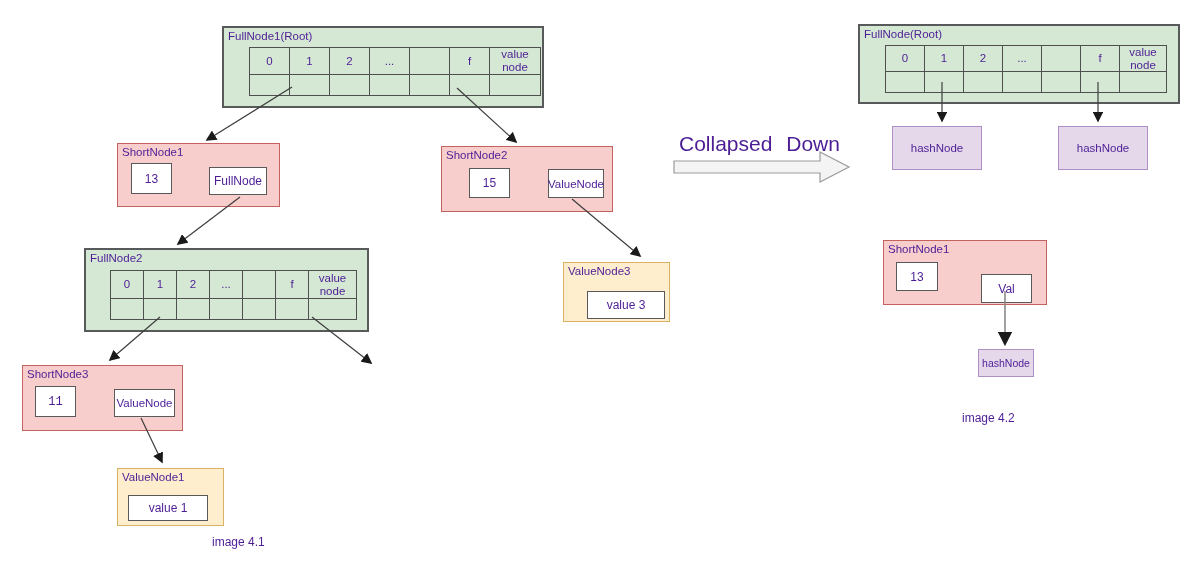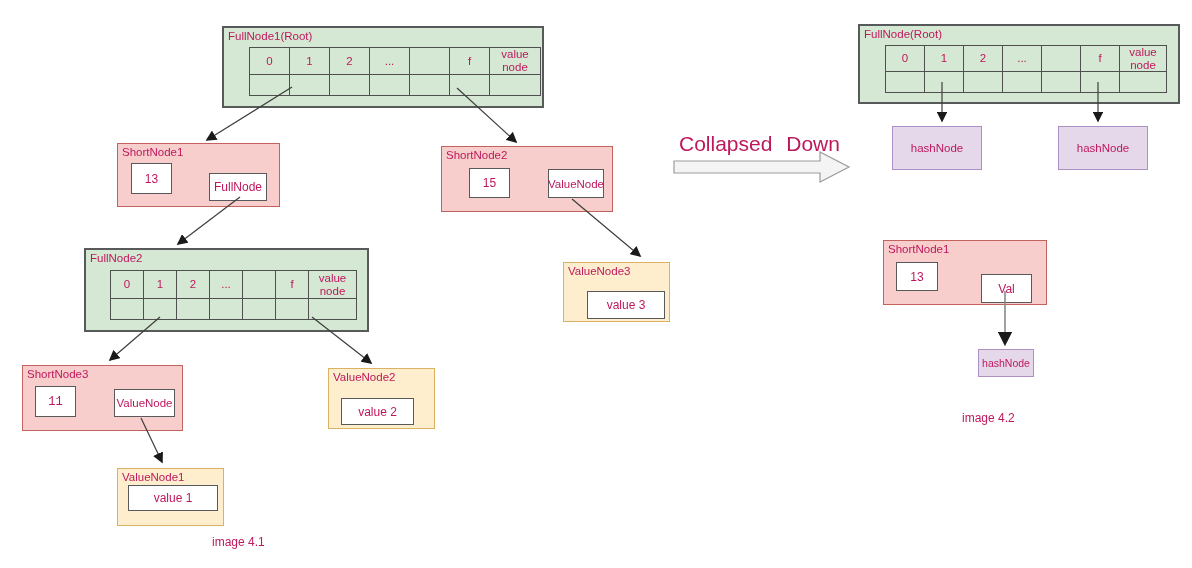--- a/index.html
+++ b/index.html
@@ -1,17 +1,17 @@
 <!DOCTYPE html>
 <html><head>
 <meta charset="utf-8">
 <style>
   html,body{margin:0;padding:0;background:#ffffff;}
   #canvas{position:relative;width:1192px;height:568px;background:#ffffff;overflow:hidden;
-          font-family:"Liberation Sans","DejaVu Sans",sans-serif;color:#be185d;}
+          font-family:"Liberation Sans","DejaVu Sans",sans-serif;color:#4c1d95;}
   .node{position:absolute;box-sizing:border-box;}
   .green{background:#d5e8d4;border:2px solid #58595b;}
   .pink{background:#f8cecc;border:1.5px solid #c4625e;}
   .yellow{background:#ffeecd;border:1.5px solid #d9b263;padding-left:20px;}
   .purple{background:#e5d8eb;border:1.5px solid #af90c4;display:flex;align-items:center;justify-content:center;font-size:11.5px;}
   .purple.small{font-size:10.5px;}
   .node-title{position:absolute;top:2px;left:4px;font-size:11.5px;white-space:nowrap;}
   .whitebox{position:absolute;background:#fff;border:1.5px solid #58595b;display:flex;align-items:center;justify-content:center;font-size:12px;box-sizing:border-box;white-space:nowrap;}
   .ftable{position:absolute;display:grid;border:1px solid #4f4f4f;background:transparent;}
   .cell{border-right:1px solid #4f4f4f;border-bottom:1px solid #4f4f4f;display:flex;align-items:center;justify-content:center;font-size:11.5px;text-align:center;line-height:1.1;}
@@ -42,21 +42,21 @@
       <div class="cell nb"></div>
       <div class="cell nb"></div>
       <div class="cell nb"></div>
       <div class="cell nr nb"></div>
     </div>
   </div>
 
   <div class="node pink" style="left:117px;top:143px;width:163px;height:64px;">
     <div class="node-title">ShortNode1</div>
     <div class="whitebox" style="left:13px;top:19px;width:41px;height:31px;">13</div>
-    <div class="whitebox" style="left:91px;top:29px;width:58px;height:28px;">FullNode</div>
+    <div class="whitebox" style="left:91px;top:23px;width:58px;height:28px;">FullNode</div>
   </div>
 
   <div class="node pink" style="left:441px;top:146px;width:172px;height:66px;">
     <div class="node-title">ShortNode2</div>
     <div class="whitebox" style="left:27px;top:21px;width:41px;height:30px;">15</div>
     <div class="whitebox" style="left:106px;top:22px;width:56px;height:29px;font-size:11.5px;">ValueNode</div>
   </div>
 
   <div class="node green" style="left:84px;top:248px;width:285px;height:84px;">
     <div class="node-title">FullNode2</div>
@@ -79,27 +79,23 @@
   </div>
 
   <div class="node pink" style="left:22px;top:365px;width:161px;height:66px;">
     <div class="node-title">ShortNode3</div>
     <div class="whitebox" style="left:12px;top:20px;width:41px;height:31px;font-family:Liberation Mono, monospace;">11</div>
     <div class="whitebox" style="left:91px;top:23px;width:61px;height:28px;font-size:11.5px;">ValueNode</div>
   </div>
 
   <div class="node yellow" style="left:117px;top:468px;width:107px;height:58px;">
     <div class="node-title">ValueNode1</div>
-    <div class="whitebox" style="left:10px;top:16px;width:90px;height:26px;">value 1</div>
+    <div class="whitebox" style="left:10px;top:26px;width:80px;height:26px;">value 1</div>
   </div>
 
-  <div class="node yellow" style="left:328px;top:368px;width:107px;height:61px;">
-    <div class="node-title">ValueNode2</div>
-    <div class="whitebox" style="left:12px;top:29px;width:73px;height:27px;">value 2</div>
-  </div>
 
   <div class="node yellow" style="left:563px;top:262px;width:107px;height:60px;">
     <div class="node-title">ValueNode3</div>
     <div class="whitebox" style="left:11px;top:28px;width:78px;height:28px;margin-left:12px;">value 3</div>
   </div>
 
   <div class="caption" style="left:212px;top:535px;">image 4.1</div>
 
   <div class="transition-label" style="left:679px;top:132px;">Collapsed Down</div>
 

